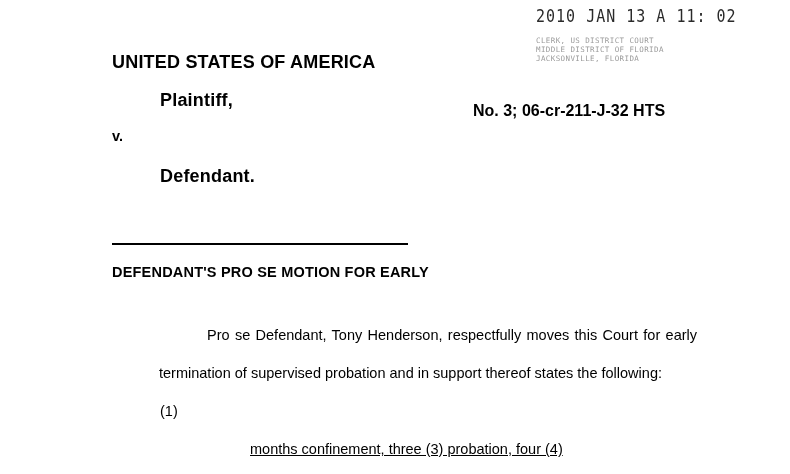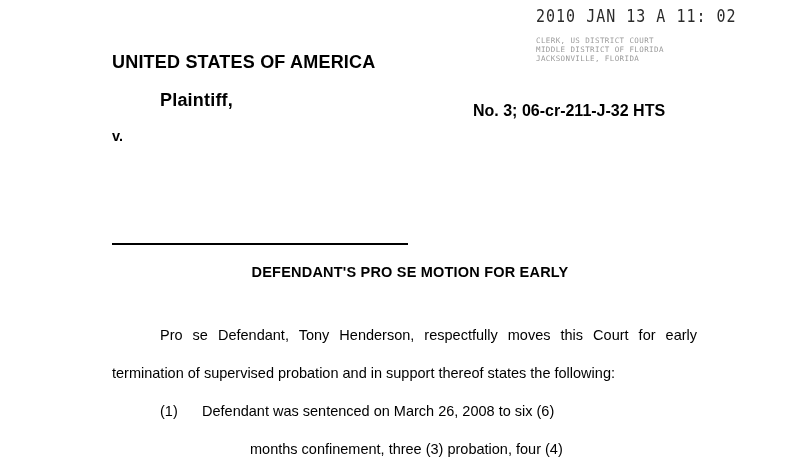--- a/index.html
+++ b/index.html
@@ -92,41 +92,41 @@
     left: 112px;
     width: 296px;
     height: 0;
     border-top: 2px solid #000;
   }
 
   
   .doc-title {
     position: absolute;
     top: 262px;
-    left: 120px;
+    left: 112px;
     width: 580px;
-    text-align: center;
     font-size: 14.5px;
     font-weight: bold;
     line-height: 21px;
     letter-spacing: 0.2px;
   }
 
   
   .body-text {
     position: absolute;
     top: 316px;
     left: 112px;
     width: 585px;
     font-size: 14.5px;
     line-height: 38px;
   }
   .para {
     text-align: justify;
     text-indent: 48px;
+    margin-left: 47px;
   }
   .numbered {
     position: relative;
     margin-top: 0;
   }
   .num-row {
     display: flex;
     align-items: baseline;
   }
   .num-label {
@@ -135,20 +135,21 @@
     padding-left: 48px;
     box-sizing: border-box;
   }
   .num-body {
     flex: 1 1 auto;
     text-align: justify;
   }
   .num-body-cont {
     padding-left: 138px;
     text-align: justify;
+    text-decoration: underline;
   }
 </style>
 </head>
 <body>
 
 <div class="page">
 
   <div class="stamp-block">
     <div class="stamp-date">2010 JAN 13 A 11: 02</div>
     <div class="stamp-court">
@@ -162,32 +163,34 @@
     <div class="cap-row">
       <div class="cap-party">UNITED STATES OF AMERICA</div>
     </div>
     <div class="cap-row">
       <div class="cap-party cap-indent">Plaintiff,</div>
       <div class="cap-case">No. 3; 06-cr-211-J-32 HTS</div>
     </div>
     <div class="cap-row">
       <div class="cap-v">v.</div>
     </div>
+    <div class="cap-row">
+      <div class="cap-party cap-indent">Defendant.</div>
+    </div>
   </div>
 
   <div class="rule"></div>
 
   <div class="doc-title">
     <div>DEFENDANT'S PRO SE MOTION FOR EARLY</div>
   </div>
 
   <div class="body-text">
     <div class="para">Pro se Defendant, Tony Henderson, respectfully moves this Court for early termination of supervised probation and in support thereof states the following:</div>
     <div class="numbered">
       <div class="num-row">
         <div class="num-label">(1)</div>
-        <div class="num-body">Defendant was sentenced on March 26, 2008 to six (6)</div>
       </div>
       <div class="num-body-cont">months confinement, three (3) probation, four (4)</div>
     </div>
   </div>
 
 </div>
 
 </body></html>

